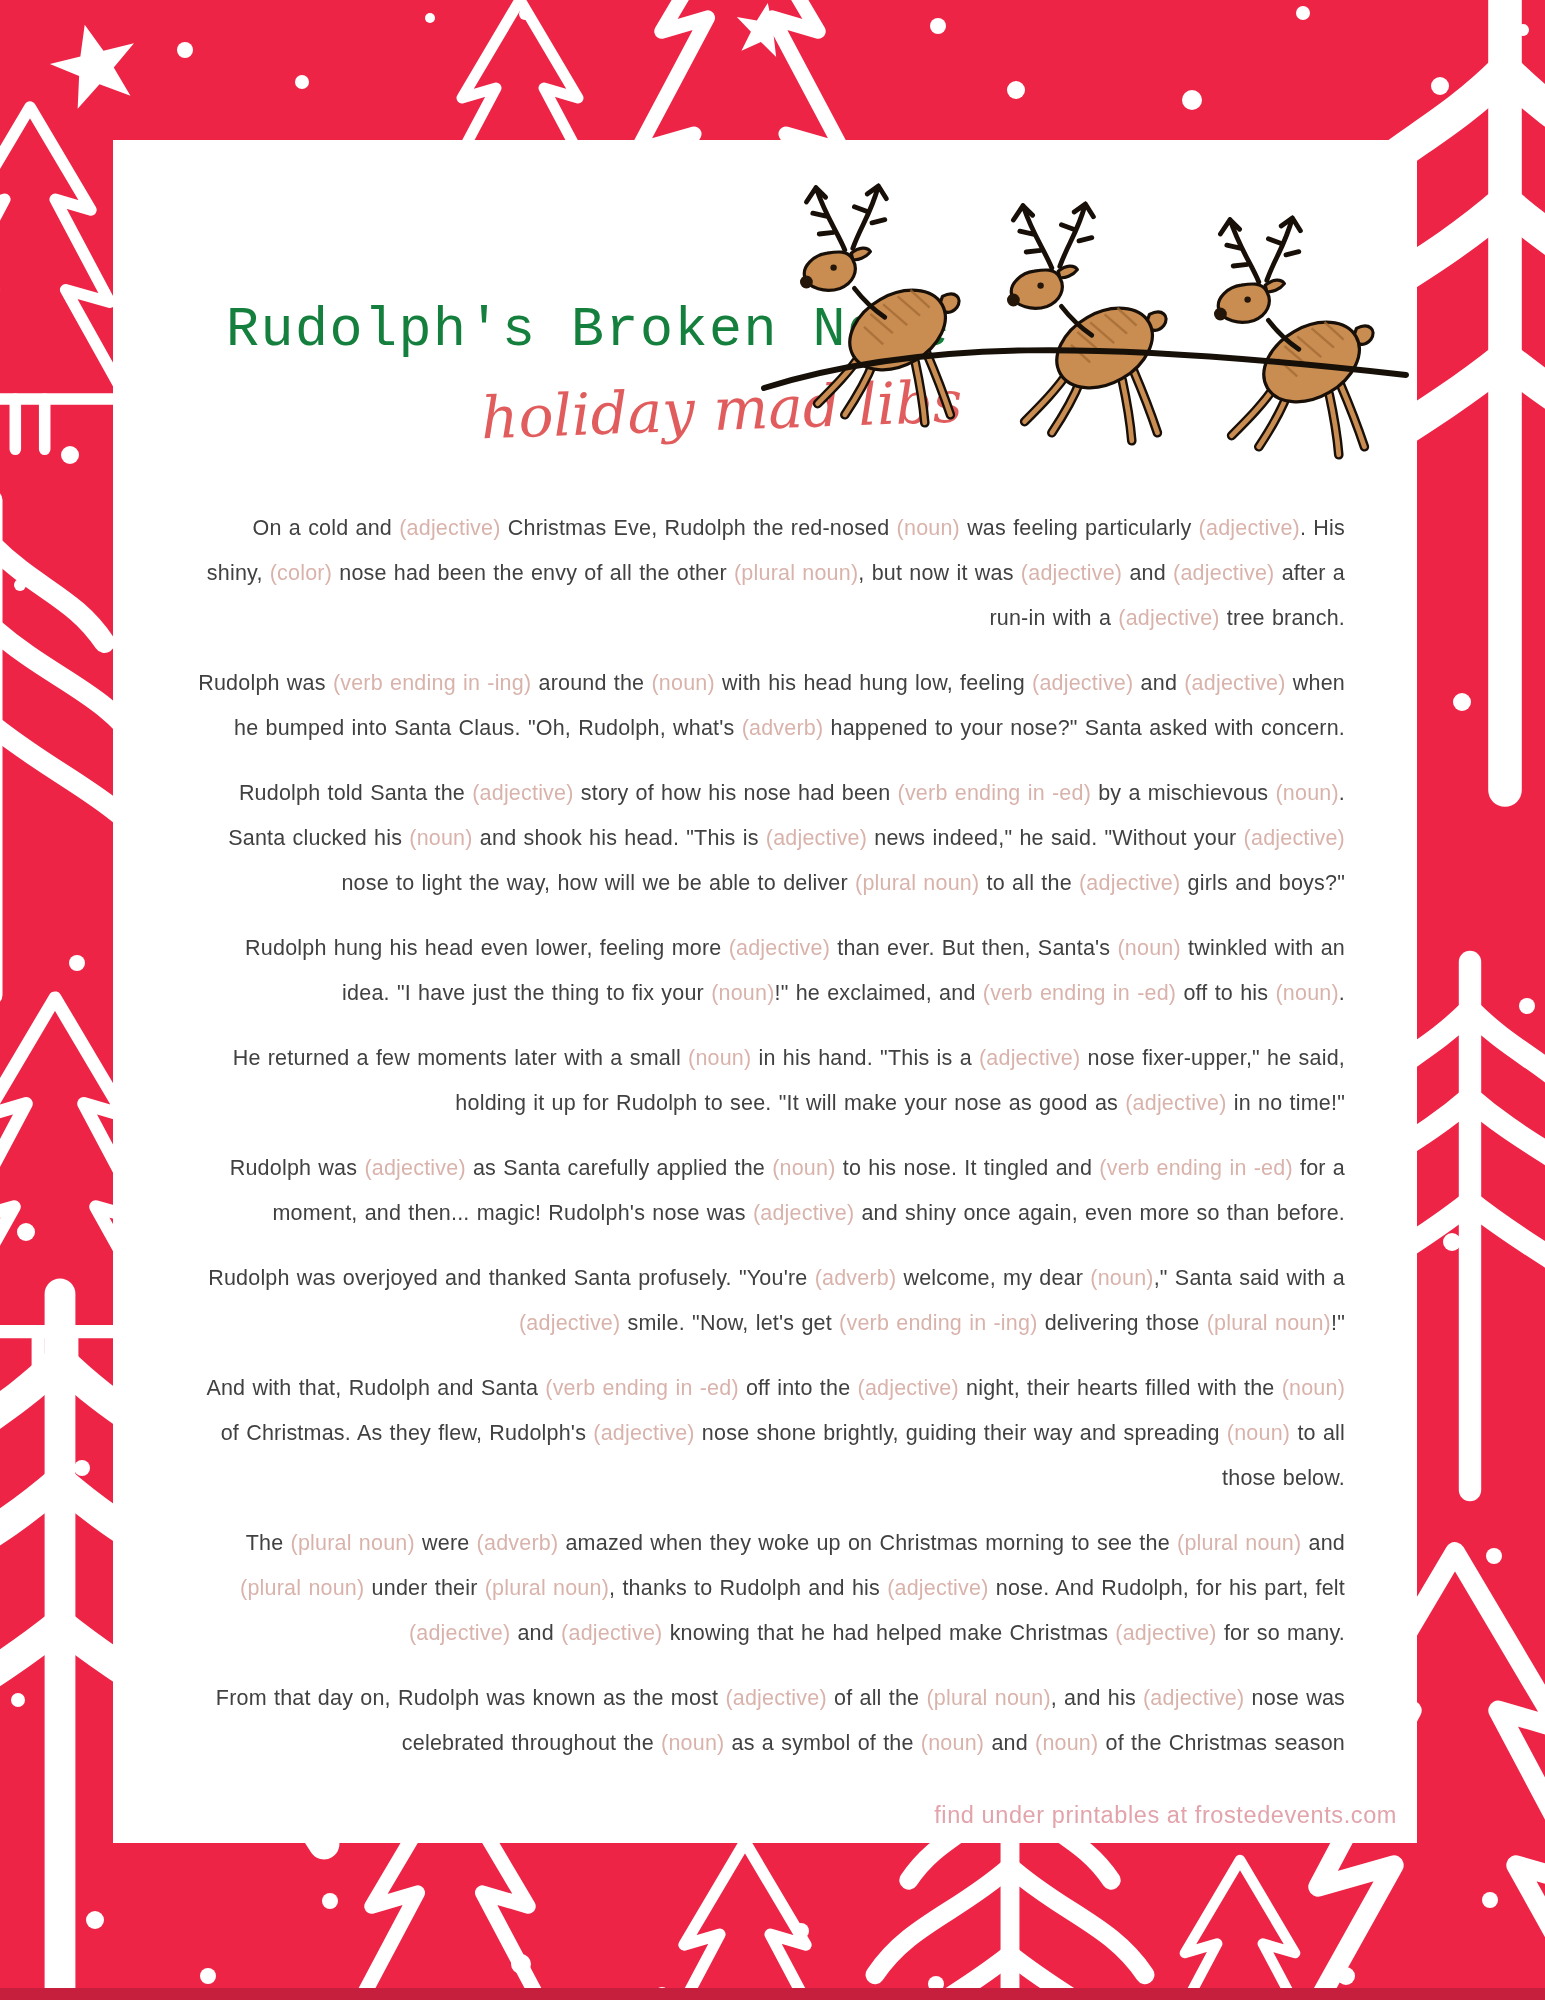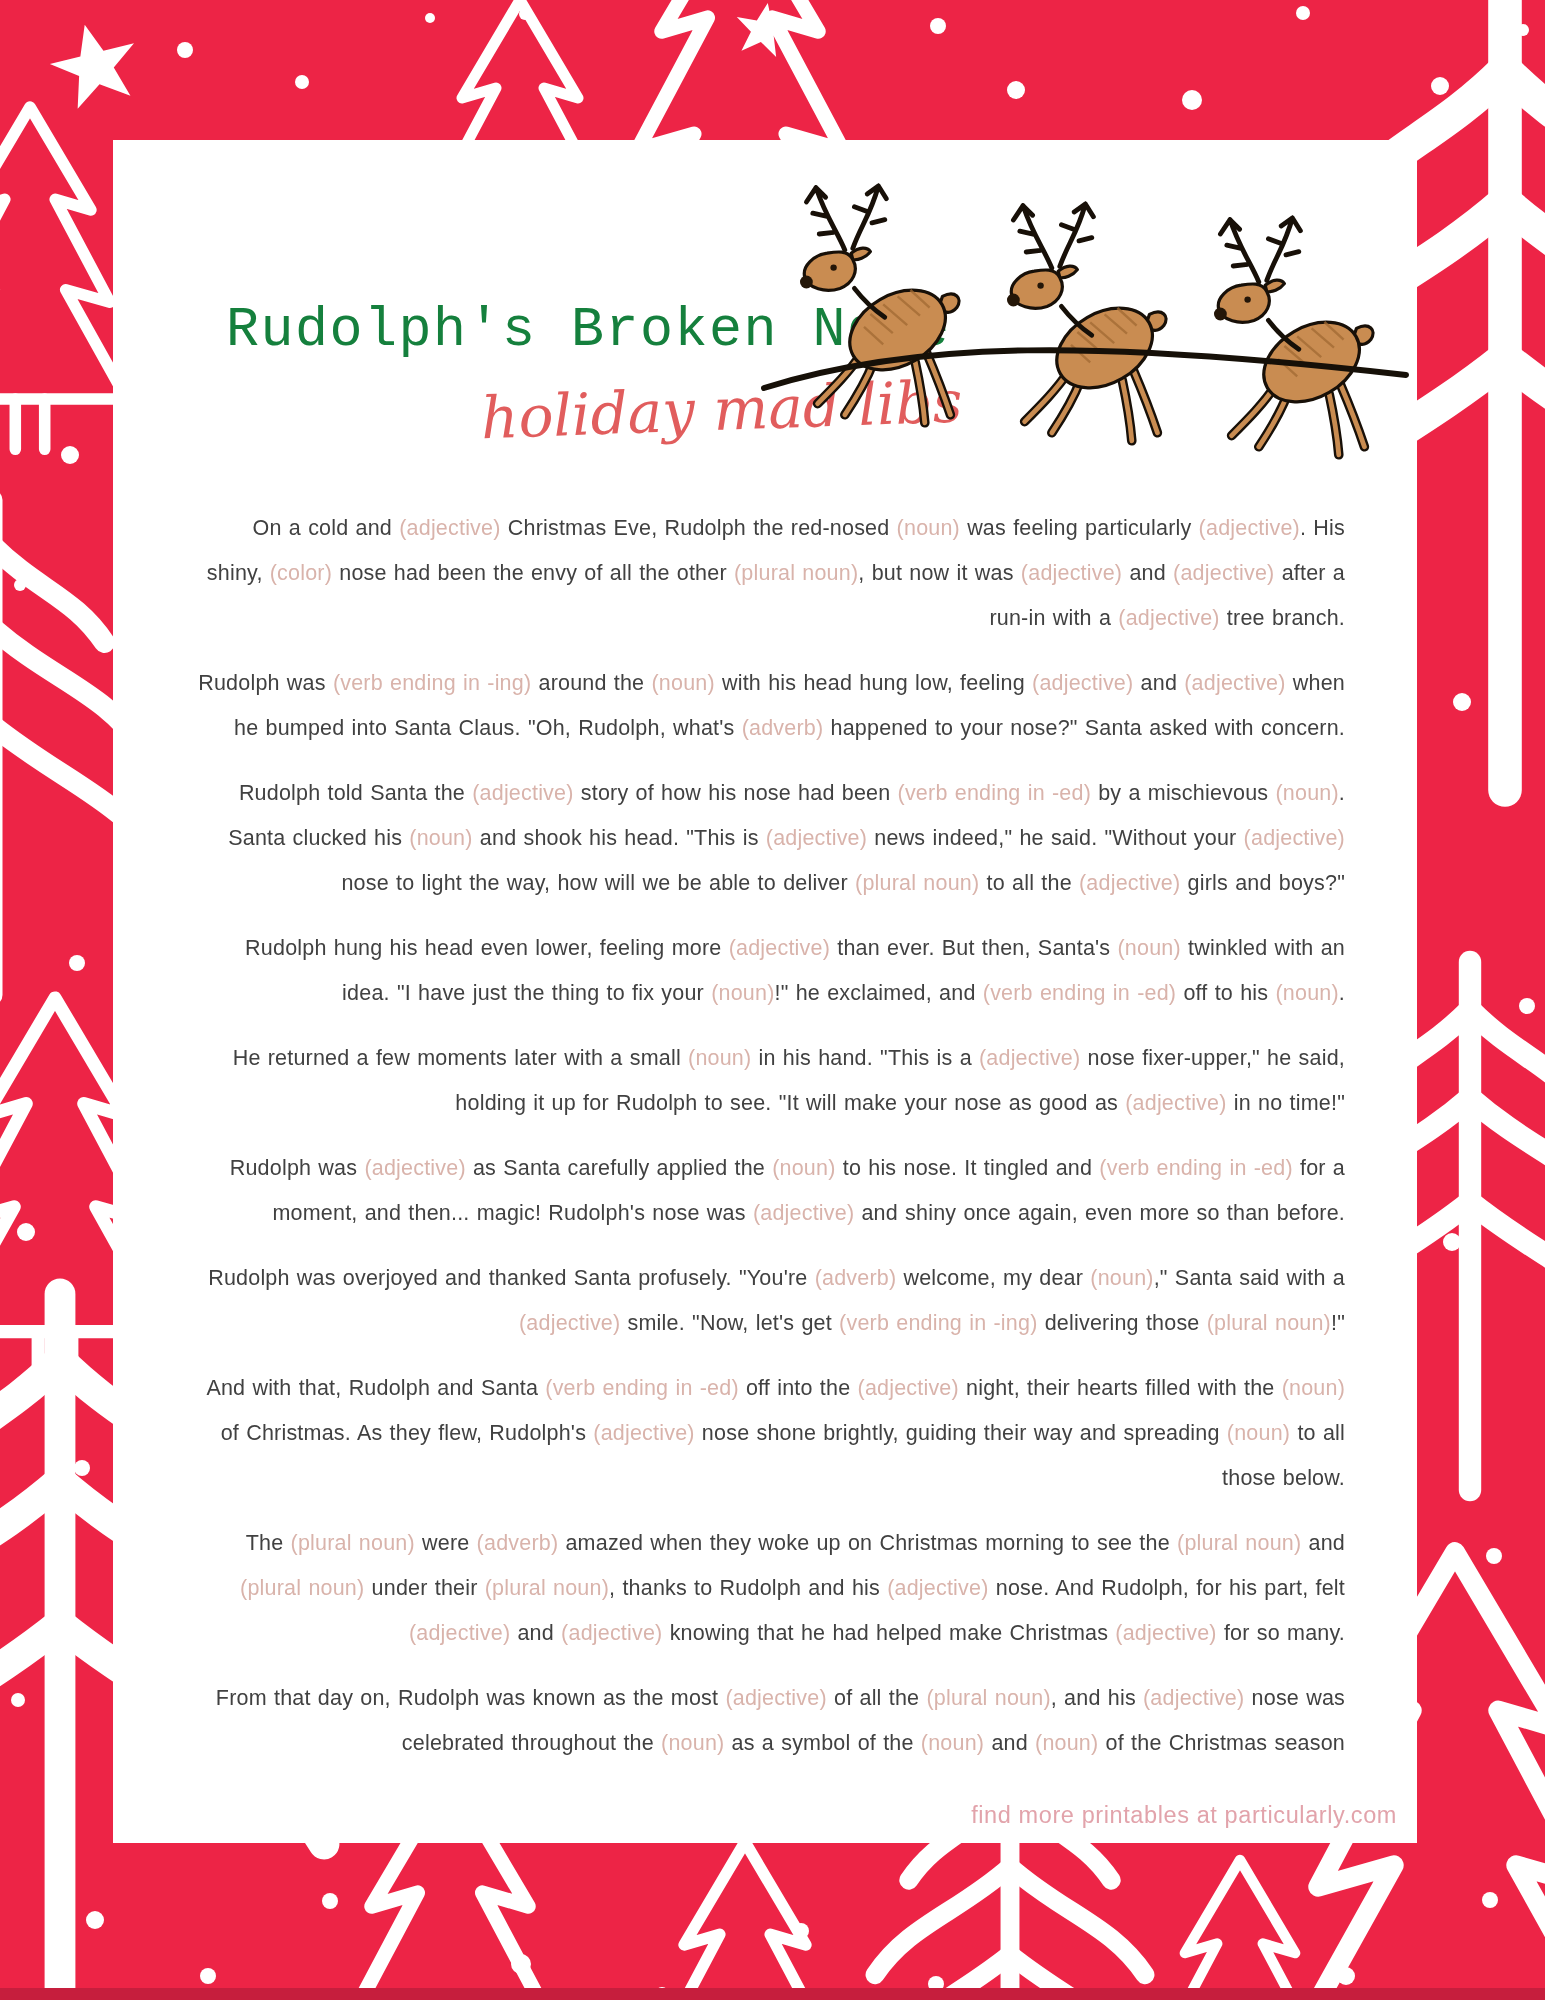--- a/index.html
+++ b/index.html
@@ -161,14 +161,14 @@
       <p><span>Rudolph told Santa the </span><span class="blank">(adjective)</span><span> story of how his nose had been </span><span class="blank">(verb ending in -ed)</span><span> by a mischievous </span><span class="blank">(noun)</span><span>. Santa clucked his </span><span class="blank">(noun)</span><span> and shook his head. "This is </span><span class="blank">(adjective)</span><span> news indeed," he said. "Without your </span><span class="blank">(adjective)</span><span> nose to light the way, how will we be able to deliver </span><span class="blank">(plural noun)</span><span> to all the </span><span class="blank">(adjective)</span><span> girls and boys?"</span></p>
       <p><span>Rudolph hung his head even lower, feeling more </span><span class="blank">(adjective)</span><span> than ever. But then, Santa's </span><span class="blank">(noun)</span><span> twinkled with an idea. "I have just the thing to fix your </span><span class="blank">(noun)</span><span>!" he exclaimed, and </span><span class="blank">(verb ending in -ed)</span><span> off to his </span><span class="blank">(noun)</span><span>.</span></p>
       <p><span>He returned a few moments later with a small </span><span class="blank">(noun)</span><span> in his hand. "This is a </span><span class="blank">(adjective)</span><span> nose fixer-upper," he said, holding it up for Rudolph to see. "It will make your nose as good as </span><span class="blank">(adjective)</span><span> in no time!"</span></p>
       <p><span>Rudolph was </span><span class="blank">(adjective)</span><span> as Santa carefully applied the </span><span class="blank">(noun)</span><span> to his nose. It tingled and </span><span class="blank">(verb ending in -ed)</span><span> for a moment, and then... magic! Rudolph's nose was </span><span class="blank">(adjective)</span><span> and shiny once again, even more so than before.</span></p>
       <p><span>Rudolph was overjoyed and thanked Santa profusely. "You're </span><span class="blank">(adverb)</span><span> welcome, my dear </span><span class="blank">(noun)</span><span>," Santa said with a </span><span class="blank">(adjective)</span><span> smile. "Now, let's get </span><span class="blank">(verb ending in -ing)</span><span> delivering those </span><span class="blank">(plural noun)</span><span>!"</span></p>
       <p><span>And with that, Rudolph and Santa </span><span class="blank">(verb ending in -ed)</span><span> off into the </span><span class="blank">(adjective)</span><span> night, their hearts filled with the </span><span class="blank">(noun)</span><span> of Christmas. As they flew, Rudolph's </span><span class="blank">(adjective)</span><span> nose shone brightly, guiding their way and spreading </span><span class="blank">(noun)</span><span> to all those below.</span></p>
       <p><span>The </span><span class="blank">(plural noun)</span><span> were </span><span class="blank">(adverb)</span><span> amazed when they woke up on Christmas morning to see the </span><span class="blank">(plural noun)</span><span> and </span><span class="blank">(plural noun)</span><span> under their </span><span class="blank">(plural noun)</span><span>, thanks to Rudolph and his </span><span class="blank">(adjective)</span><span> nose. And Rudolph, for his part, felt </span><span class="blank">(adjective)</span><span> and </span><span class="blank">(adjective)</span><span> knowing that he had helped make Christmas </span><span class="blank">(adjective)</span><span> for so many.</span></p>
       <p><span>From that day on, Rudolph was known as the most </span><span class="blank">(adjective)</span><span> of all the </span><span class="blank">(plural noun)</span><span>, and his </span><span class="blank">(adjective)</span><span> nose was celebrated throughout the </span><span class="blank">(noun)</span><span> as a symbol of the </span><span class="blank">(noun)</span><span> and </span><span class="blank">(noun)</span><span> of the Christmas season</span></p>
     </div>
 
-  <div class="footer-note">find more printables at particularly.com</div>
+  <div class="footer-note">find under printables at frostedevents.com</div>
 </div>
 
 </body></html>

